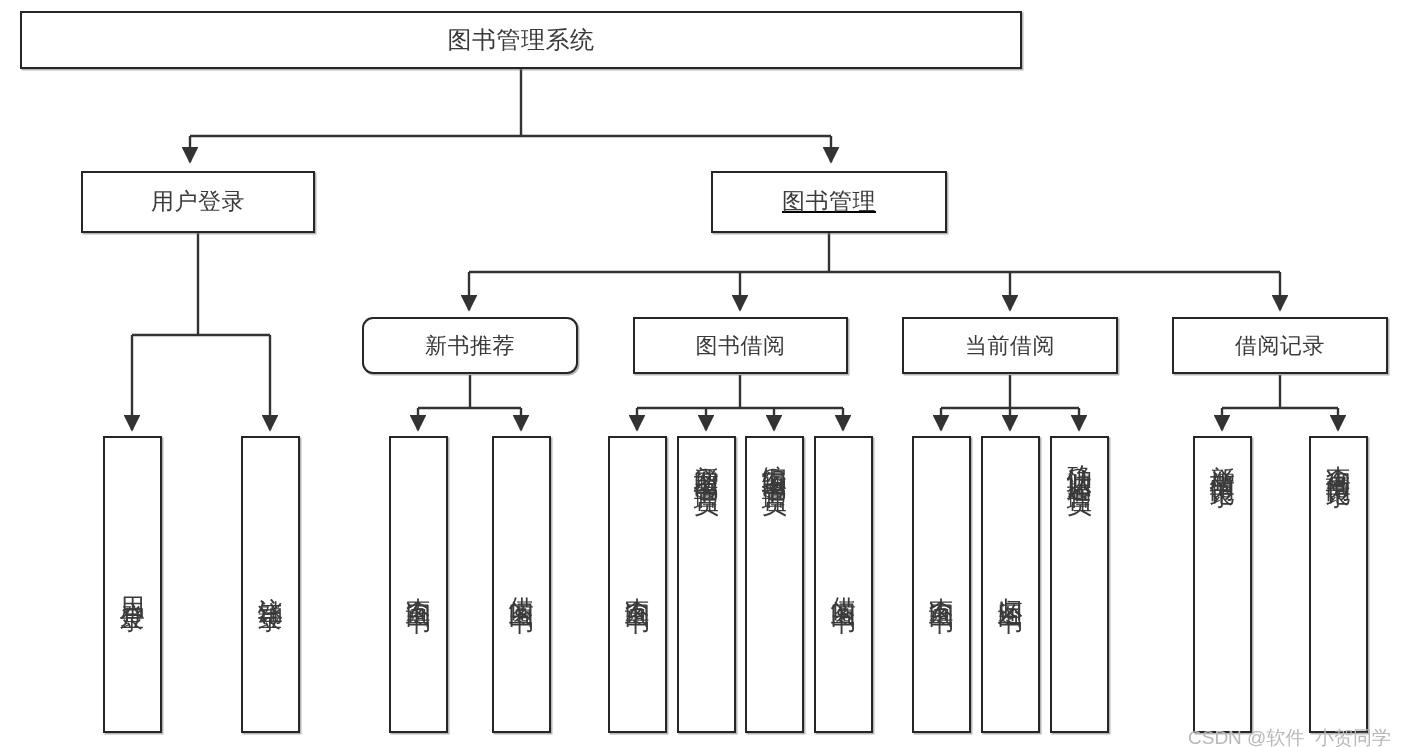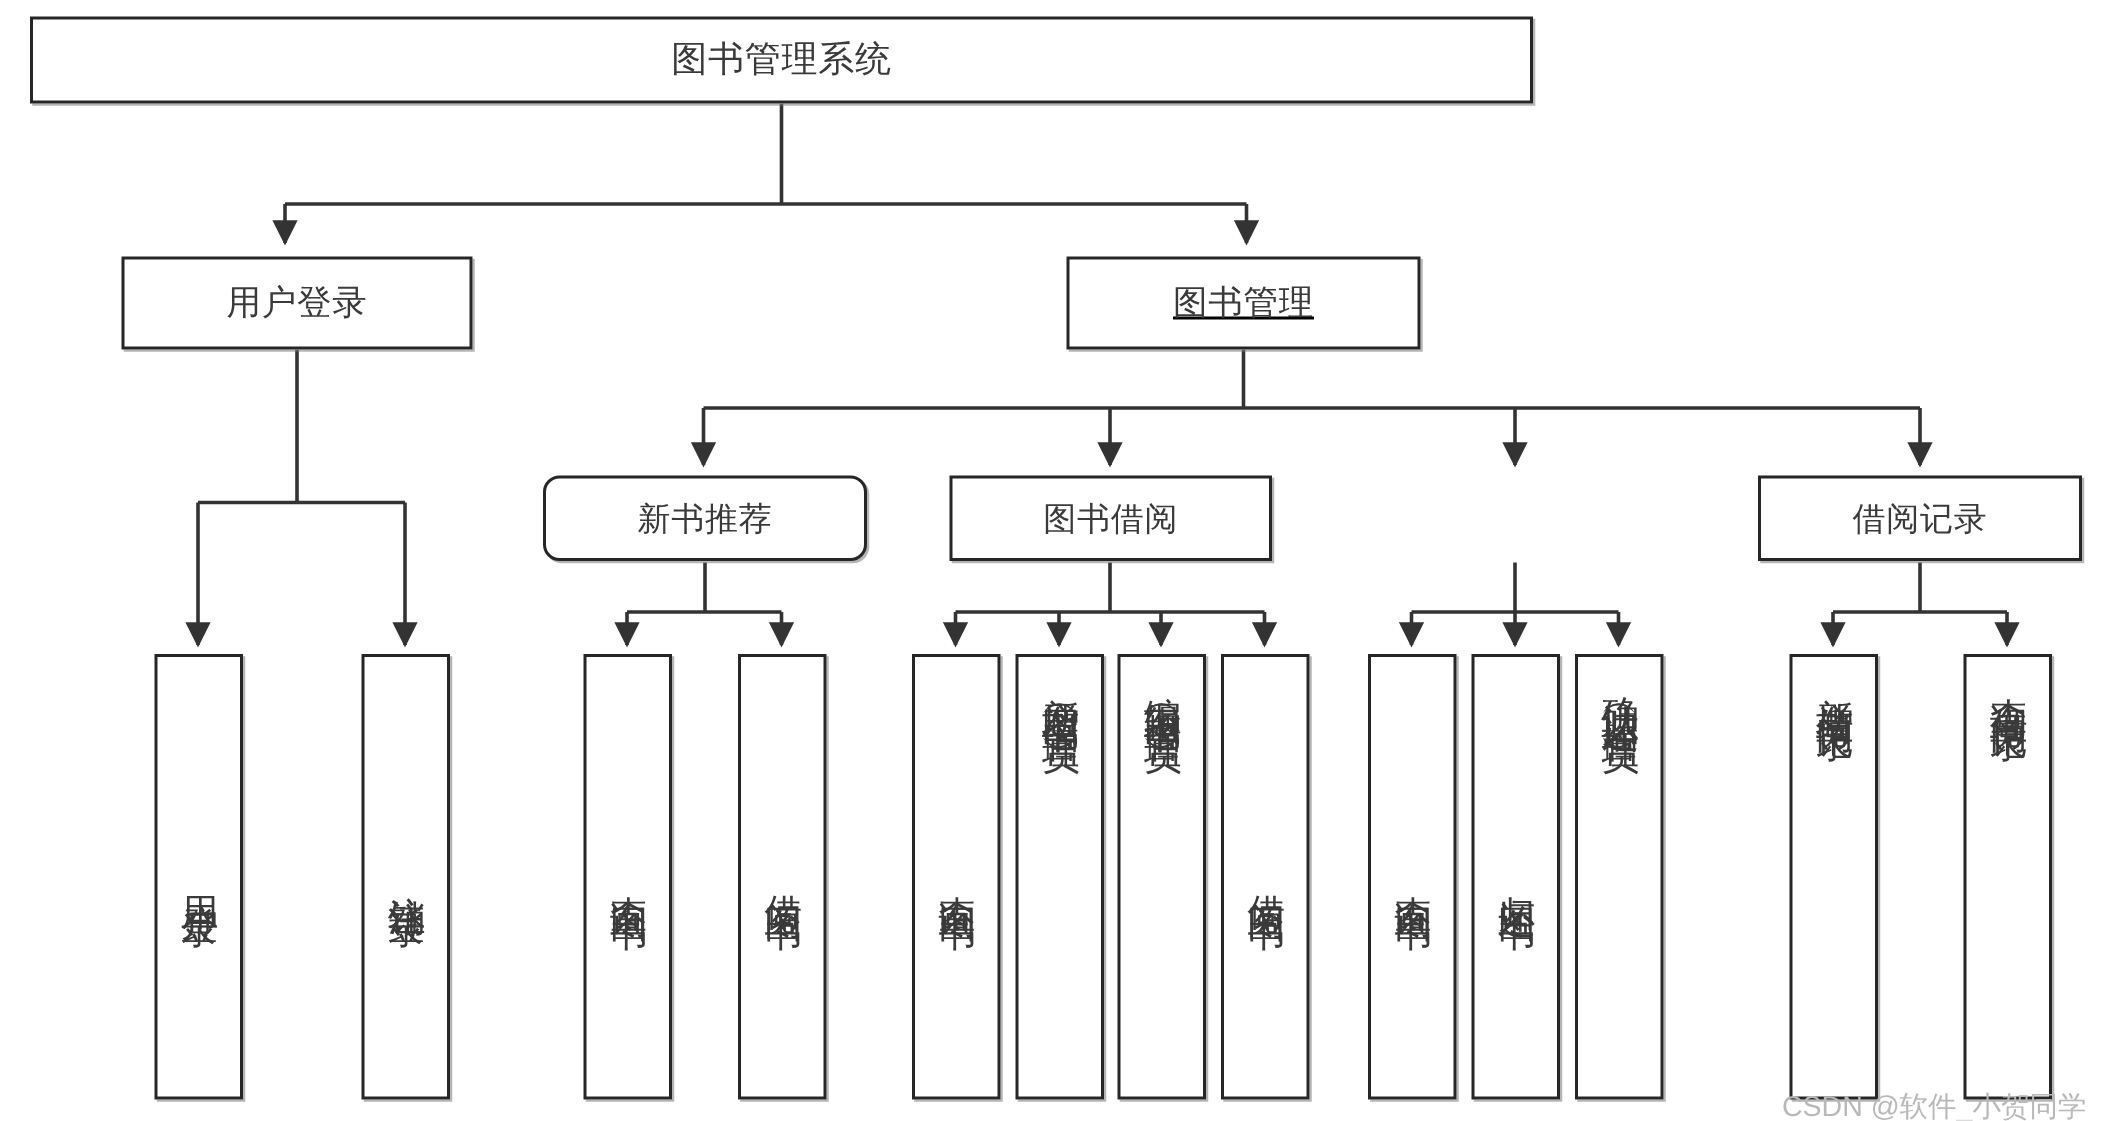--- a/index.html
+++ b/index.html
@@ -142,20 +142,23 @@
   <div class="node level2" style="left:711px; top:171px; width:236px; height:62px;text-decoration:underline;">
     <span class="label">图书管理</span>
   </div>
 
   <div class="node level3" style="left:362px; top:317px; width:216px; height:57px;border-radius:11px;">
     <span class="label">新书推荐</span>
   </div>
   <div class="node level3" style="left:633px; top:317px; width:215px; height:57px;">
     <span class="label">图书借阅</span>
   </div>
+  <div class="node level3" style="left:902px; top:317px; width:216px; height:57px;">
+    <span class="label">当前借阅</span>
+  </div>
   <div class="node level3" style="left:1172px; top:317px; width:216px; height:57px;">
     <span class="label">借阅记录</span>
   </div>
 
   <div class="node leaf short" style="left:103px; top:436px; width:59px; height:297px;">
     <span class="label">用户登录</span>
   </div>
   <div class="node leaf short" style="left:241px; top:436px; width:59px; height:297px;">
     <span class="label">注销登录</span>
   </div>

